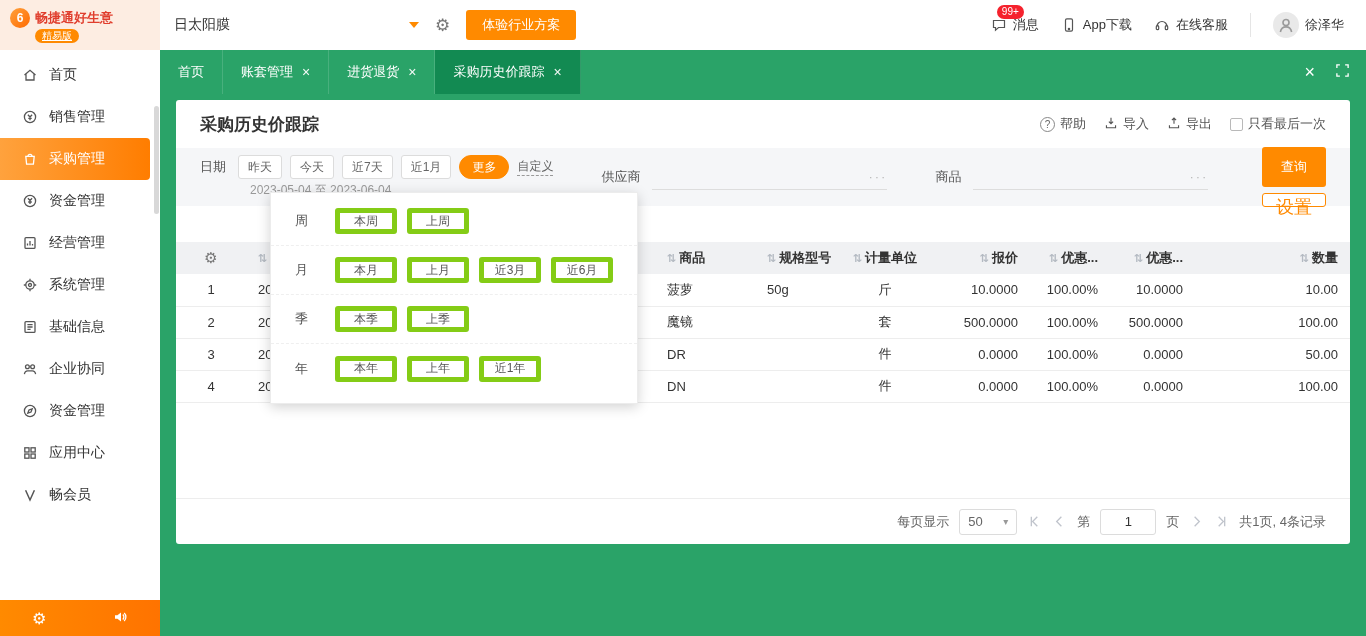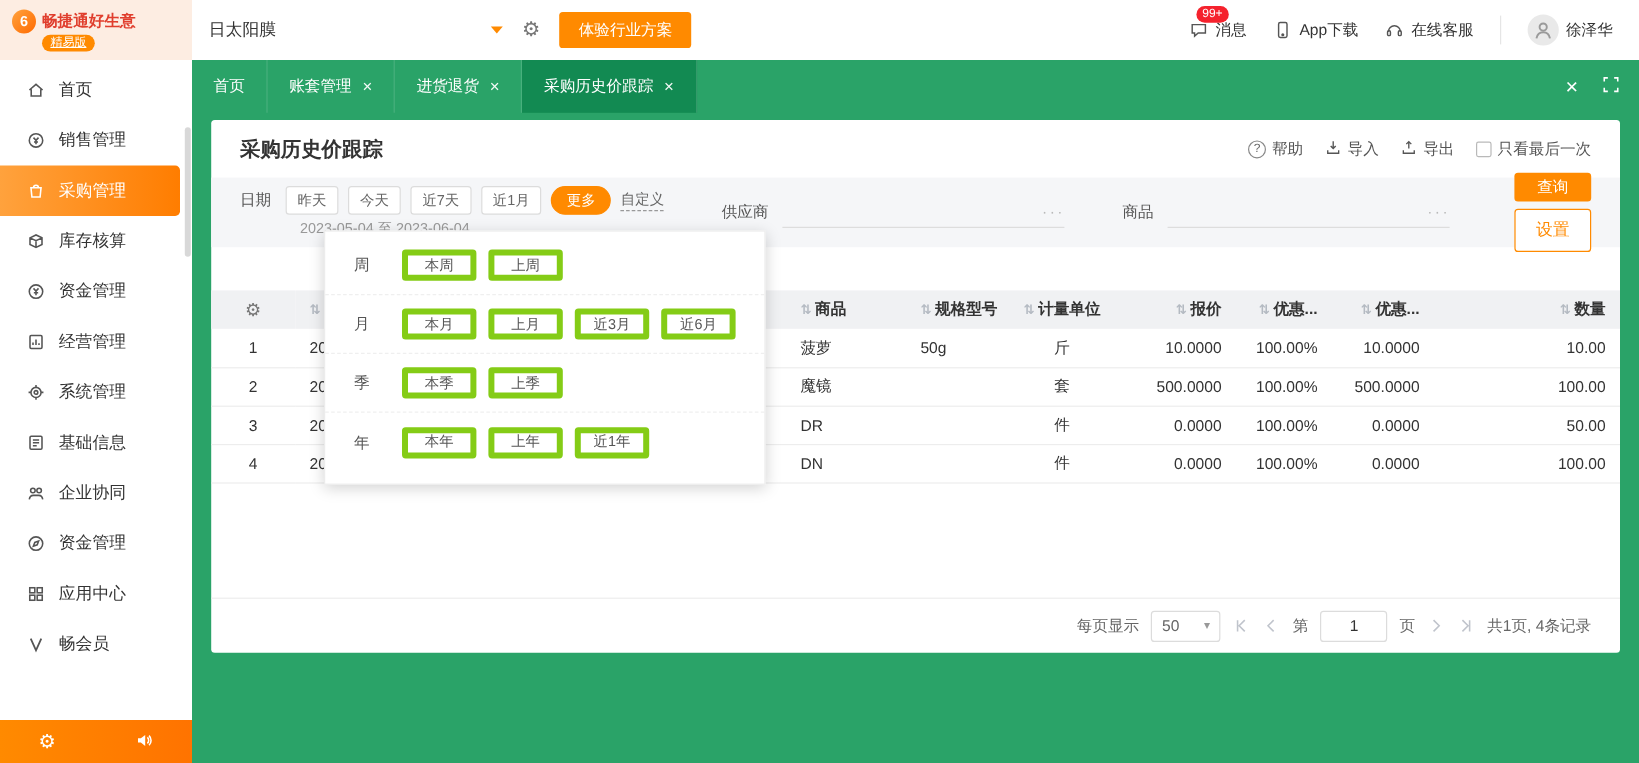--- a/index.html
+++ b/index.html
@@ -64,22 +64,22 @@
   .fd-row { display:flex; align-items:center; gap:8px; }
   .fd-label { color:#555; margin-right:4px; white-space:nowrap; }
   .pill { background:#fff; border:1px solid #dcdcdc; border-radius:3px; color:#666; font-size:12px; height:24px; padding:0 9px; display:flex; align-items:center; cursor:pointer; white-space:nowrap; }
   .pill.more { background:#ff8a00; border-color:#ff8a00; color:#fff; border-radius:12px; padding:0 12px; }
   .custom-link { color:#666; font-size:12px; border-bottom:1px dashed #999; cursor:pointer; white-space:nowrap; }
   .fd-range { color:#999; font-size:12px; margin-left:50px; white-space:nowrap; }
   .filter-field { display:flex; align-items:center; margin-left:48px; }
   .ff-label { color:#555; margin-right:12px; white-space:nowrap; }
   .ff-input { width:235px; border-bottom:1px solid #ddd; height:26px; display:flex; align-items:center; justify-content:flex-end; color:#b9b9b9; cursor:text; letter-spacing:2px; }
   .filter-actions { margin-left:auto; display:flex; flex-direction:column; gap:6px; align-items:flex-end; }
-  .btn-query { background:#ff8a00; color:#fff; border:none; width:64px; height:24px; border-radius:3px; font-size:13px; cursor:pointer;font-family:Liberation Mono, monospace; }
-  .btn-settings { background:#fff; color:#ff8a00; border:1px solid #ff8a00; width:64px; height:36px; border-radius:3px; font-size:14px; cursor:pointer; }
+  .btn-query { background:#ff8a00; color:#fff; border:none; width:64px; height:40px; border-radius:3px; font-size:13px; cursor:pointer;font-family:Liberation Mono, monospace; }
+  .btn-settings { background:#fff; color:#ff8a00; border:1px solid #ff8a00; width:64px; height:14px; border-radius:3px; font-size:18px; cursor:pointer; }
 
   
   .table-wrap { margin-top:36px; }
   table { width:1174px; border-collapse:collapse; table-layout:fixed; font-size:13px; }
   thead th { background:#f0f1f3; height:32px; font-weight:bold; color:#333; padding:0 12px; text-align:left; white-space:nowrap; overflow:hidden; }
   tbody td { height:32px; border-bottom:1px solid #ededed; padding:0 12px; color:#333; white-space:nowrap; overflow:hidden; }
   th.c, td.c { text-align:center; }
   th.r, td.r { text-align:right; }
   .sort { color:#b4bac2; font-size:11px; margin-right:3px; cursor:pointer; }
   .col-gear { color:#777; font-size:15px; cursor:pointer; }
@@ -178,26 +178,20 @@
             <path d="M5.9 5.7 8 8l2.1-2.3M8 8v3.2M6.3 9.3h3.4"></path>
           </svg></span>
       <span>销售管理</span>
     </div>
     <div class="side-item active">
       <span class="sicon"><svg width="16" height="16" viewBox="0 0 16 16" fill="none" stroke="currentColor" stroke-width="1.3">
             <path d="M3.8 5.4h8.4l-.8 7.8H4.6z"></path>
             <path d="M6 5.4a2 2 0 014 0"></path>
           </svg></span>
       <span>采购管理</span>
-    </div>
-    <div class="side-item">
-      <span class="sicon"><svg width="16" height="16" viewBox="0 0 16 16" fill="none" stroke="currentColor" stroke-width="1.3">
-            <path d="M3 5.2 8 2.8l5 2.4v5.6L8 13.2 3 10.8zM3 5.2 8 7.6l5-2.4M8 7.6v5.6"></path>
-          </svg></span>
-      <span>库存核算</span>
     </div>
     <div class="side-item">
       <span class="sicon"><svg width="16" height="16" viewBox="0 0 16 16" fill="none" stroke="currentColor" stroke-width="1.3">
             <circle cx="8" cy="8" r="5.6"></circle>
             <path d="M5.9 5.3 8 7.5l2.1-2.2M8 7.5V11M6.2 9h3.6"></path>
           </svg></span>
       <span>资金管理</span>
     </div>
     <div class="side-item">
       <span class="sicon"><svg width="16" height="16" viewBox="0 0 16 16" fill="none" stroke="currentColor" stroke-width="1.3">

